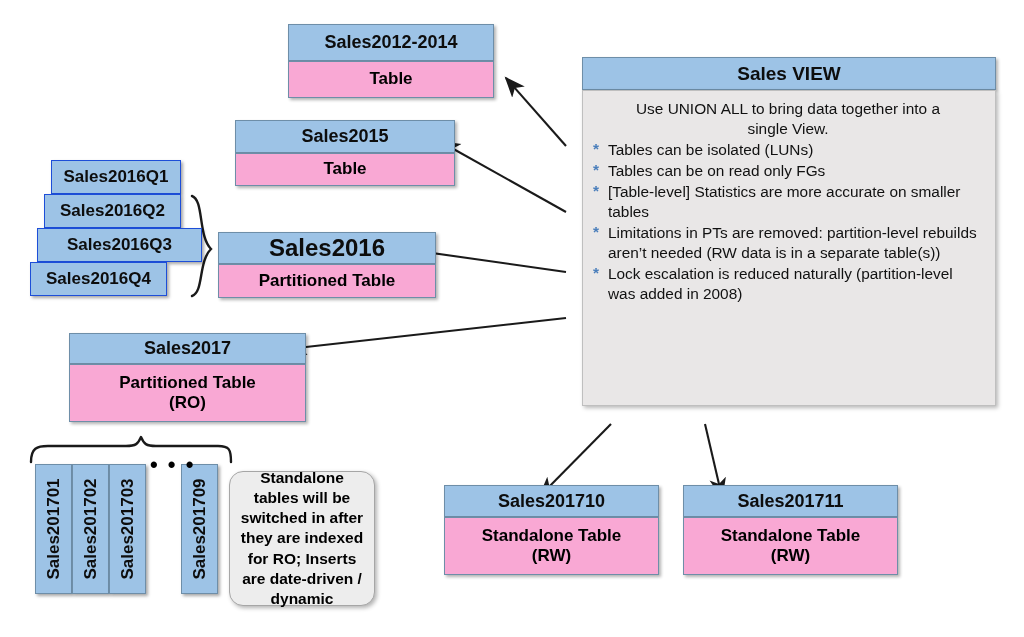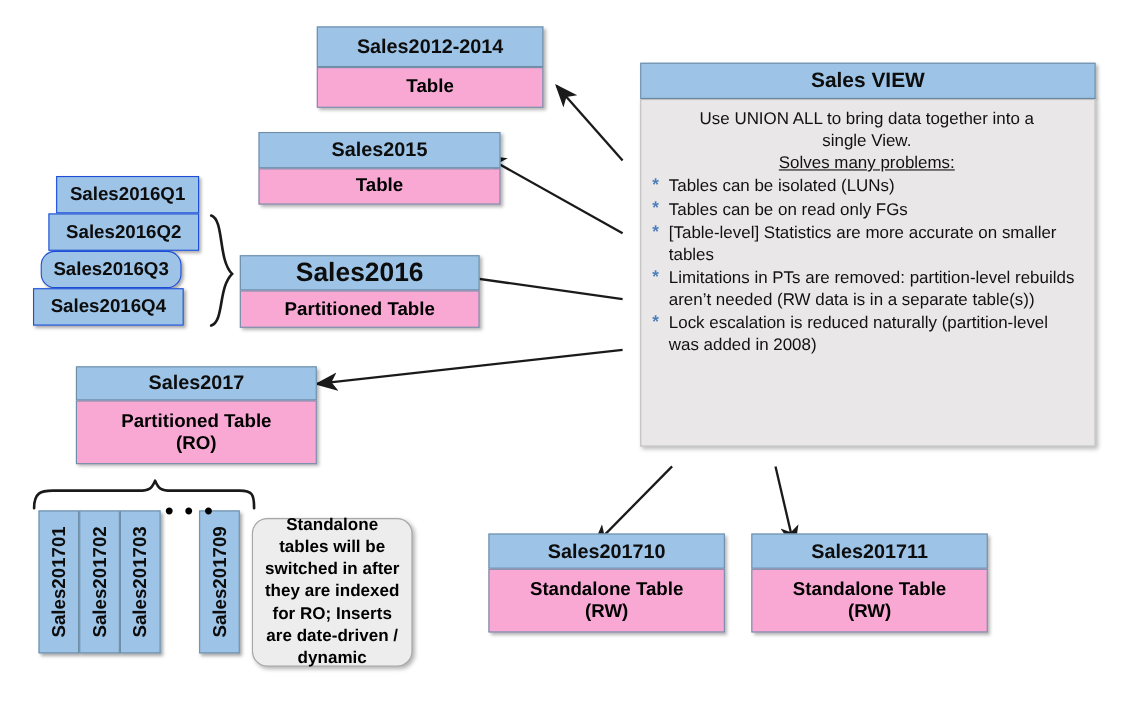--- a/index.html
+++ b/index.html
@@ -148,21 +148,21 @@
   <div class="card" style="left:235px;top:120px;width:220px;">
     <div class="hd" style="height:33px;font-size:18px;">Sales2015</div>
     <div class="bd" style="height:33px;font-size:17px;">Table</div>
   </div>
 
   <div class="card" style="left:218px;top:232px;width:218px;">
     <div class="hd" style="height:32px;font-size:24px;">Sales2016</div>
     <div class="bd" style="height:34px;font-size:17px;">Partitioned Table</div>
   </div>
 
-  <div class="card" style="left:69px;top:333px;width:219px;border-radius:13px;">
+  <div class="card" style="left:69px;top:333px;width:237px;border-radius:13px;">
     <div class="hd" style="height:31px;font-size:18px;">Sales2017</div>
     <div class="bd" style="height:58px;font-size:17px;flex-direction:column;">
       <div>Partitioned Table</div>
       <div>(RO)</div>
     </div>
   </div>
 
   <div class="card" style="left:444px;top:485px;width:215px;">
     <div class="hd" style="height:32px;font-size:18px;">Sales201710</div>
     <div class="bd" style="height:58px;font-size:17px;flex-direction:column;">
@@ -174,21 +174,21 @@
   <div class="card" style="left:683px;top:485px;width:215px;">
     <div class="hd" style="height:32px;font-size:18px;">Sales201711</div>
     <div class="bd" style="height:58px;font-size:17px;flex-direction:column;">
       <div>Standalone Table</div>
       <div>(RW)</div>
     </div>
   </div>
 
   <div class="chip" style="left:51px;top:160px;width:130px;height:34px;font-size:17px;">Sales2016Q1</div>
   <div class="chip" style="left:44px;top:194px;width:137px;height:34px;font-size:17px;">Sales2016Q2</div>
-  <div class="chip" style="left:37px;top:228px;width:128px;height:34px;font-size:17px;border-radius:13px;">Sales2016Q3</div>
+  <div class="chip" style="left:37px;top:228px;width:165px;height:34px;font-size:17px;">Sales2016Q3</div>
   <div class="chip" style="left:30px;top:262px;width:137px;height:34px;font-size:17px;">Sales2016Q4</div>
 
   <div class="vchip" style="left:35px;top:464px;width:37px;height:130px;">
     <span>Sales201701</span>
   </div>
   <div class="vchip" style="left:72px;top:464px;width:37px;height:130px;">
     <span>Sales201702</span>
   </div>
   <div class="vchip" style="left:109px;top:464px;width:37px;height:130px;">
     <span>Sales201703</span>
@@ -199,21 +199,20 @@
 
   <div id="ellipsis" style="left:150px;top:452px;">• • •</div>
 
   <div id="callout" style="left:229px;top:471px;width:146px;height:135px;">Standalone tables will be switched in after they are indexed for RO; Inserts are date-driven / dynamic</div>
 
   <div id="view-panel" style="left:566px;top:57px;width:414px;padding-left:16px;">
     <div class="vp-hd" style="height:33px;">Sales VIEW</div>
     <div class="vp-bd" style="height:316px;">
       <div class="vp-center">Use UNION ALL to bring data together into a</div>
       <div class="vp-center">single View.</div>
-      <div class="vp-center uline">Solves many problems:</div>
 
       <div class="vp-li">
         <span class="ast">*</span>
         <span>Tables can be isolated (LUNs)</span>
       </div>
       <div class="vp-li">
         <span class="ast">*</span>
         <span>Tables can be on read only FGs</span>
       </div>
       <div class="vp-li">

